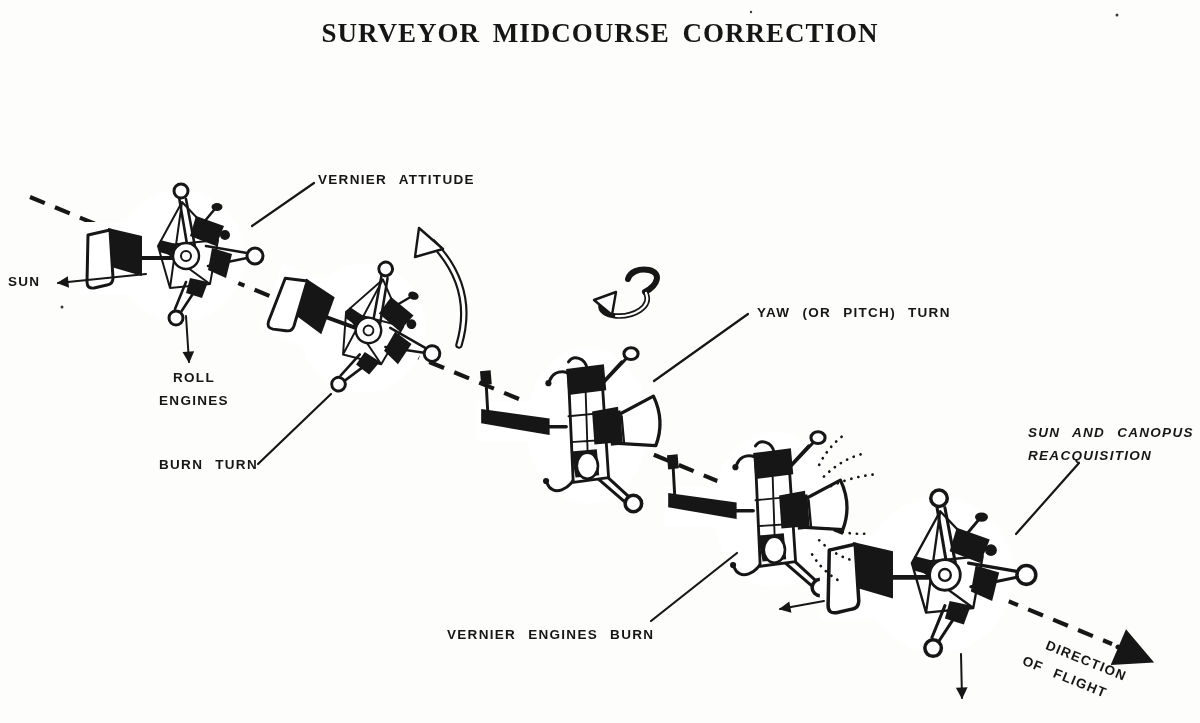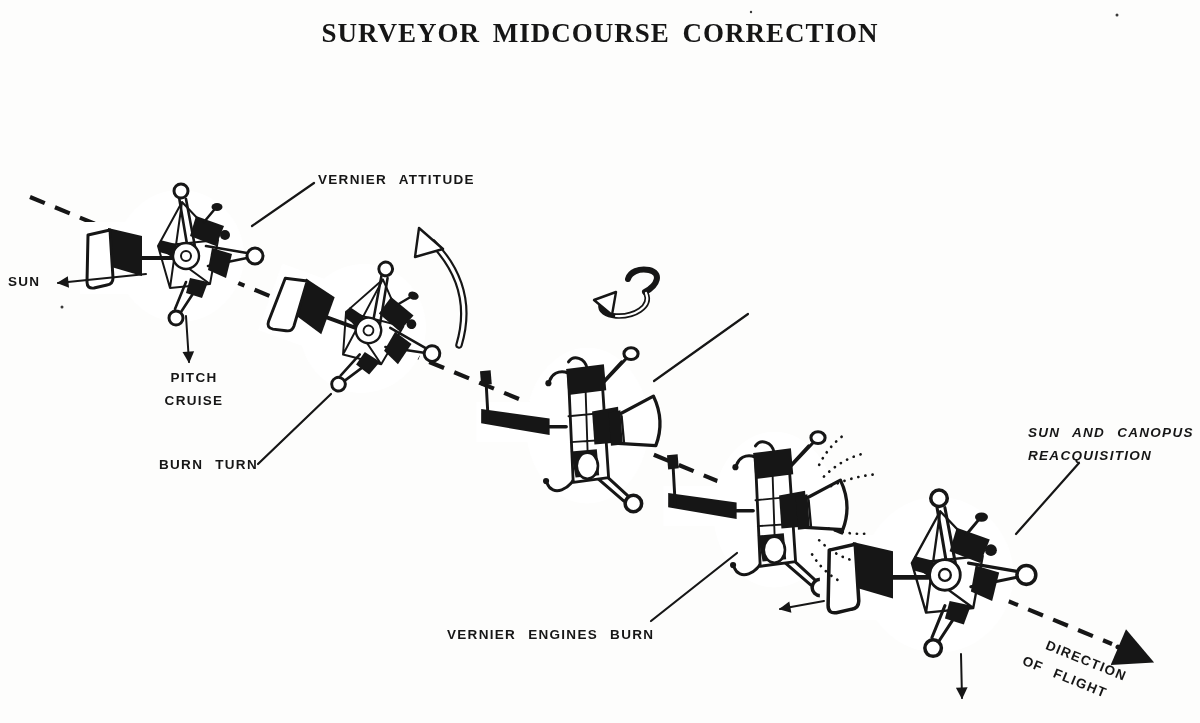--- a/index.html
+++ b/index.html
@@ -146,26 +146,27 @@
     <circle class="dot" cx="751" cy="12" r="1.2"></circle>
   </svg>
 
   <div class="title">SURVEYOR MIDCOURSE CORRECTION</div>
 
   <div class="lbl" style="left:318px; top:168px;">VERNIER ATTITUDE</div>
 
   <div class="lbl" style="left:8px; top:270px;">SUN</div>
 
   <div class="lbl center" style="left:146px; top:366px; width:96px;">
-    <div>PITCH</div>
-    <div>CRUISE</div>
+    <div>ROLL</div>
+    <div>ENGINES</div>
   </div>
 
   <div class="lbl" style="left:159px; top:453px;">BURN TURN</div>
 
+  <div class="lbl" style="left:757px; top:301px;">YAW (OR PITCH) TURN</div>
 
   <div class="lbl" style="left:447px; top:623px;text-align:right;">VERNIER ENGINES BURN</div>
 
   <div class="lbl" style="left:1028px; top:421px;font-style:italic;">
     <div>SUN AND CANOPUS</div>
     <div>REACQUISITION</div>
   </div>
 
   <div class="lbl rot" style="left:1036px; top:628px;">
     <div class="l1">DIRECTION</div>

